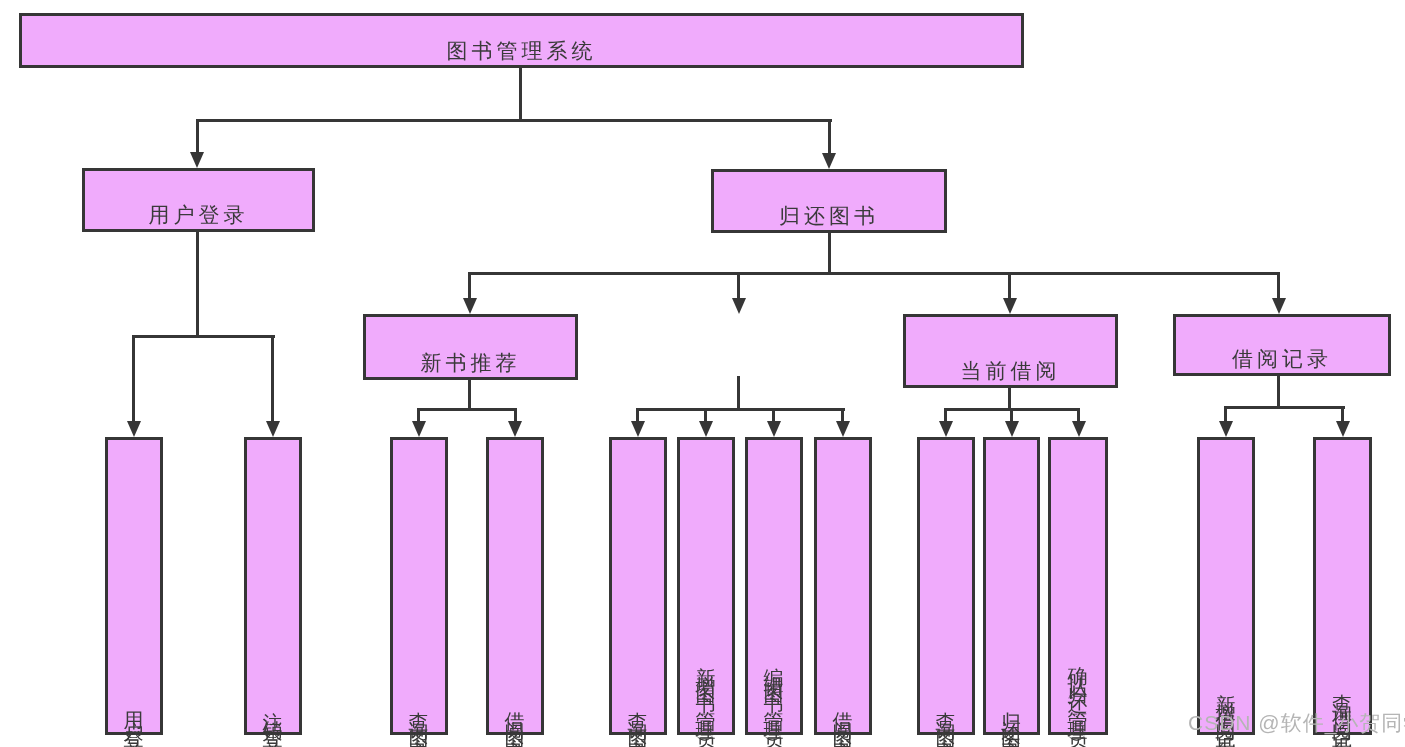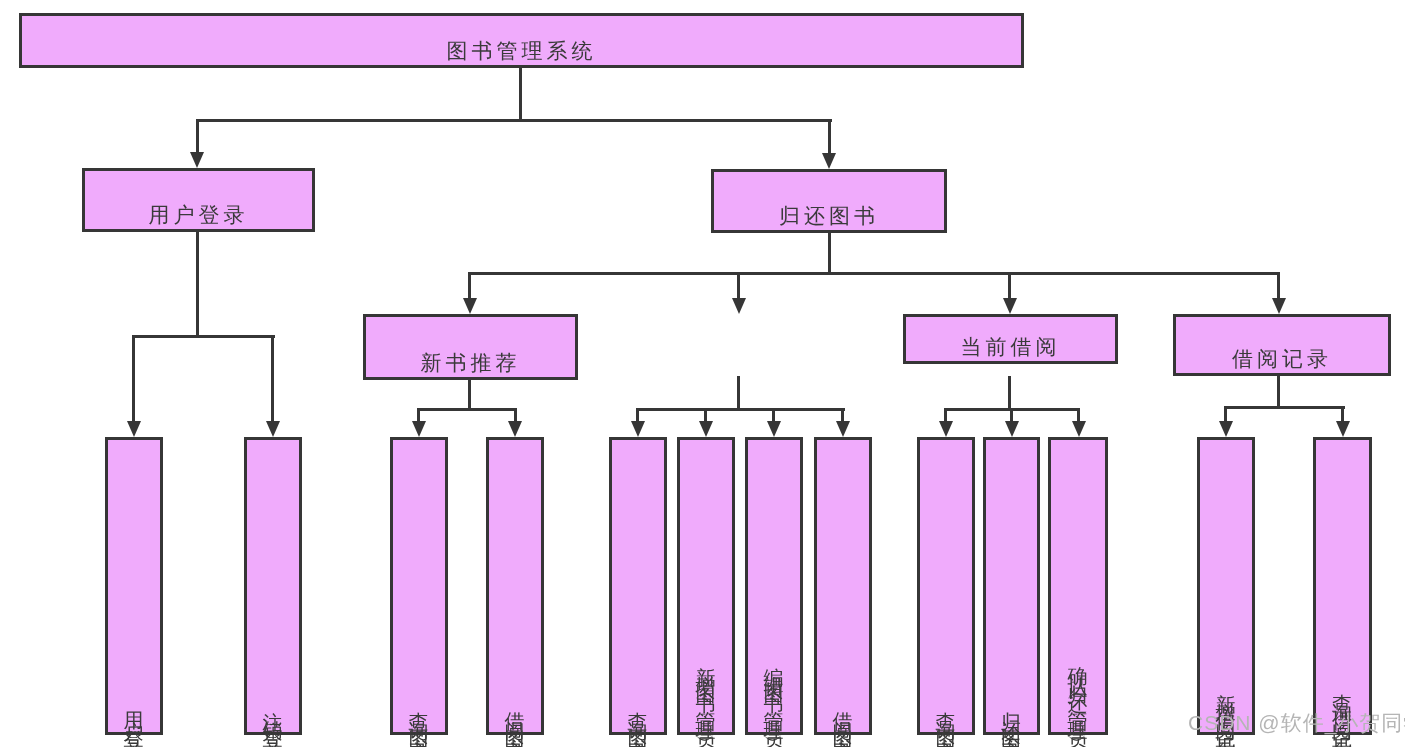--- a/index.html
+++ b/index.html
@@ -41,21 +41,21 @@
   <div class="box hbox" style="left:82px;top:168px;width:233px;height:64px">
     <span>用户登录</span>
   </div>
   <div class="box hbox" style="left:711px;top:169px;width:236px;height:64px">
     <span>归还图书</span>
   </div>
 
   <div class="box hbox" style="left:363px;top:314px;width:215px;height:66px">
     <span>新书推荐</span>
   </div>
-  <div class="box hbox" style="left:903px;top:314px;width:215px;height:50px">
+  <div class="box hbox" style="left:903px;top:314px;width:215px;height:74px">
     <span>当前借阅</span>
   </div>
   <div class="box hbox" style="left:1173px;top:314px;width:218px;height:62px">
     <span>借阅记录</span>
   </div>
 
   <div class="box leaf" style="left:105px;top:437px;width:58px;height:298px">
     <span>用户登录</span>
   </div>
   <div class="box leaf" style="left:244px;top:437px;width:58px;height:298px">

